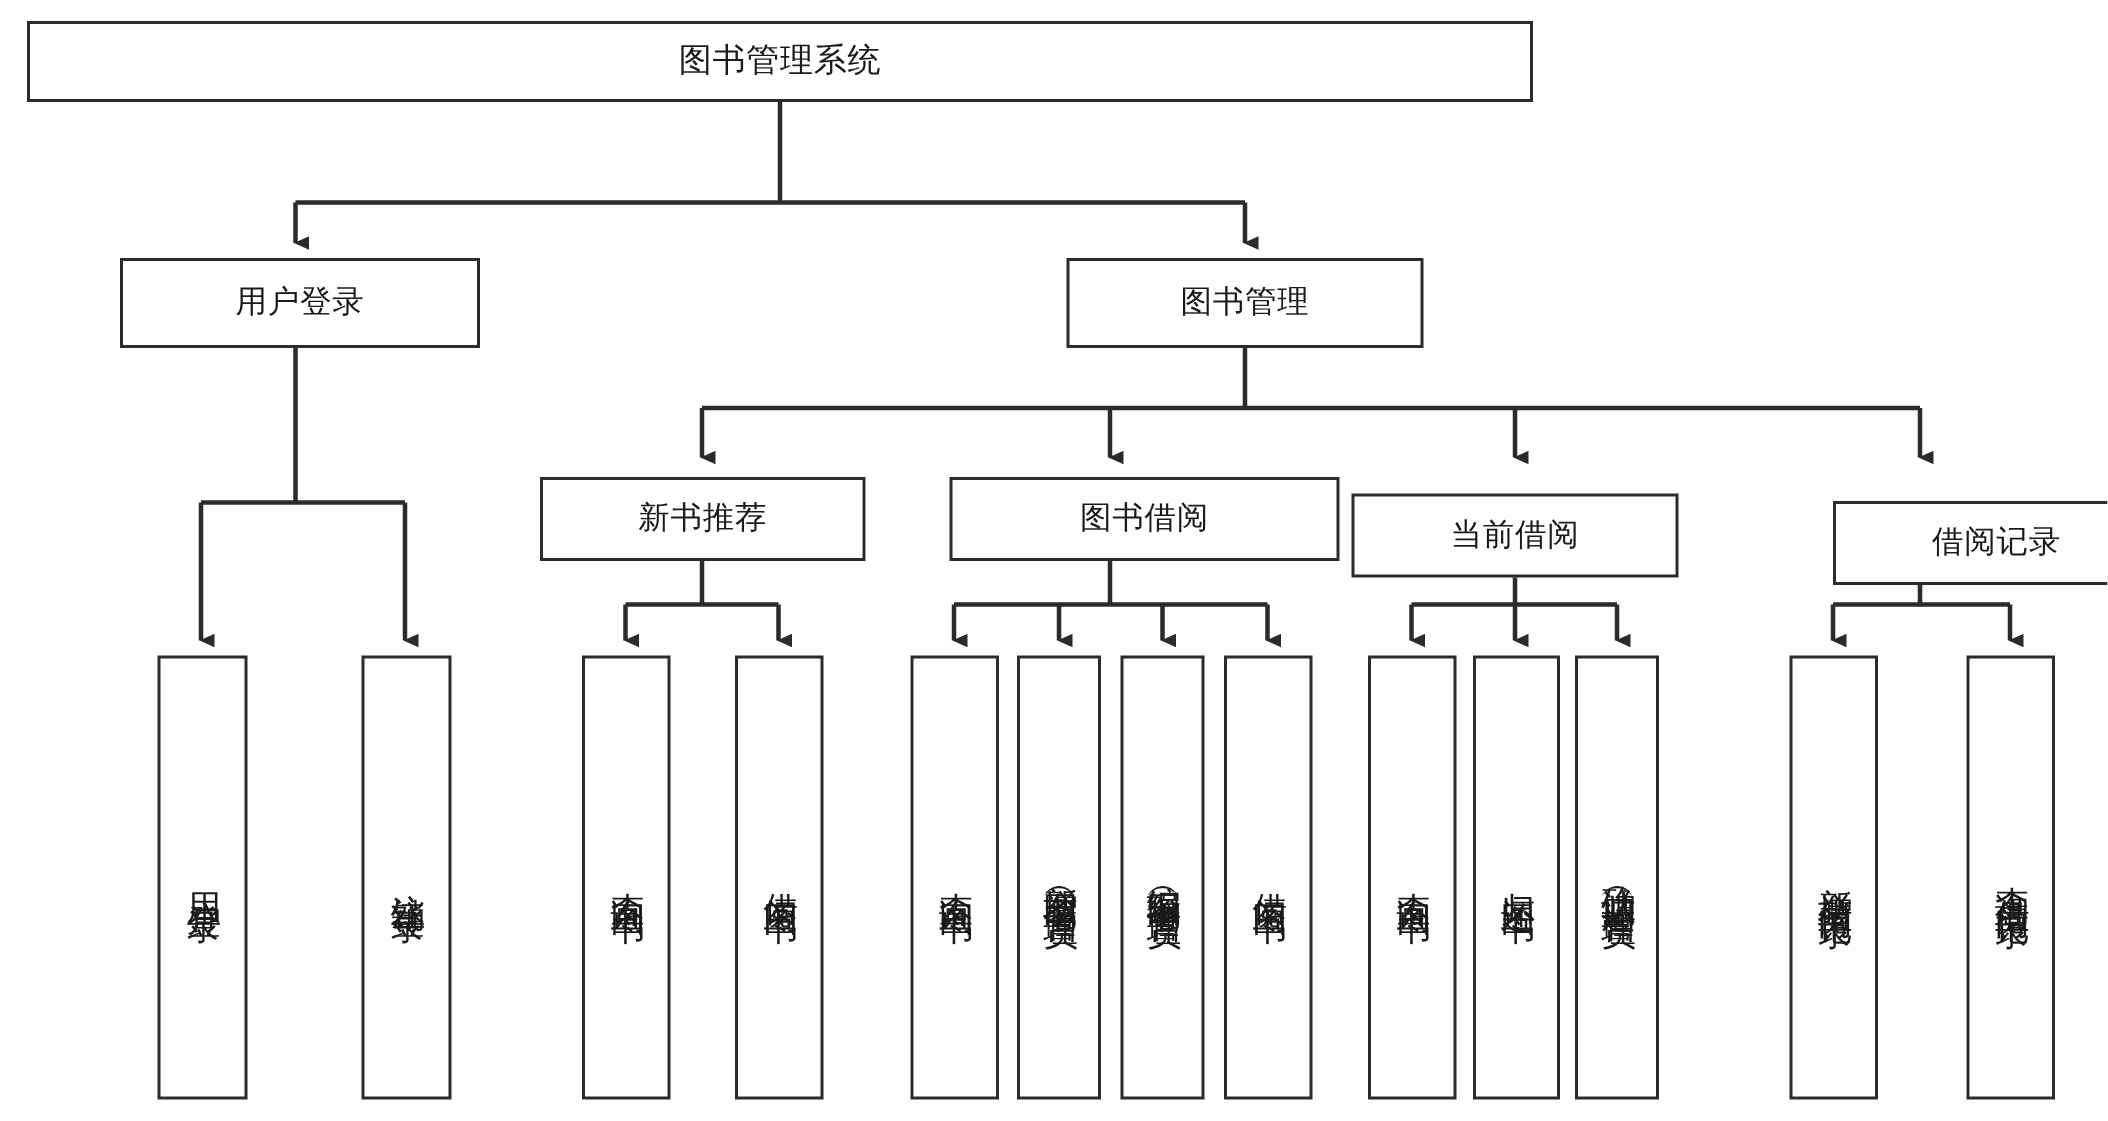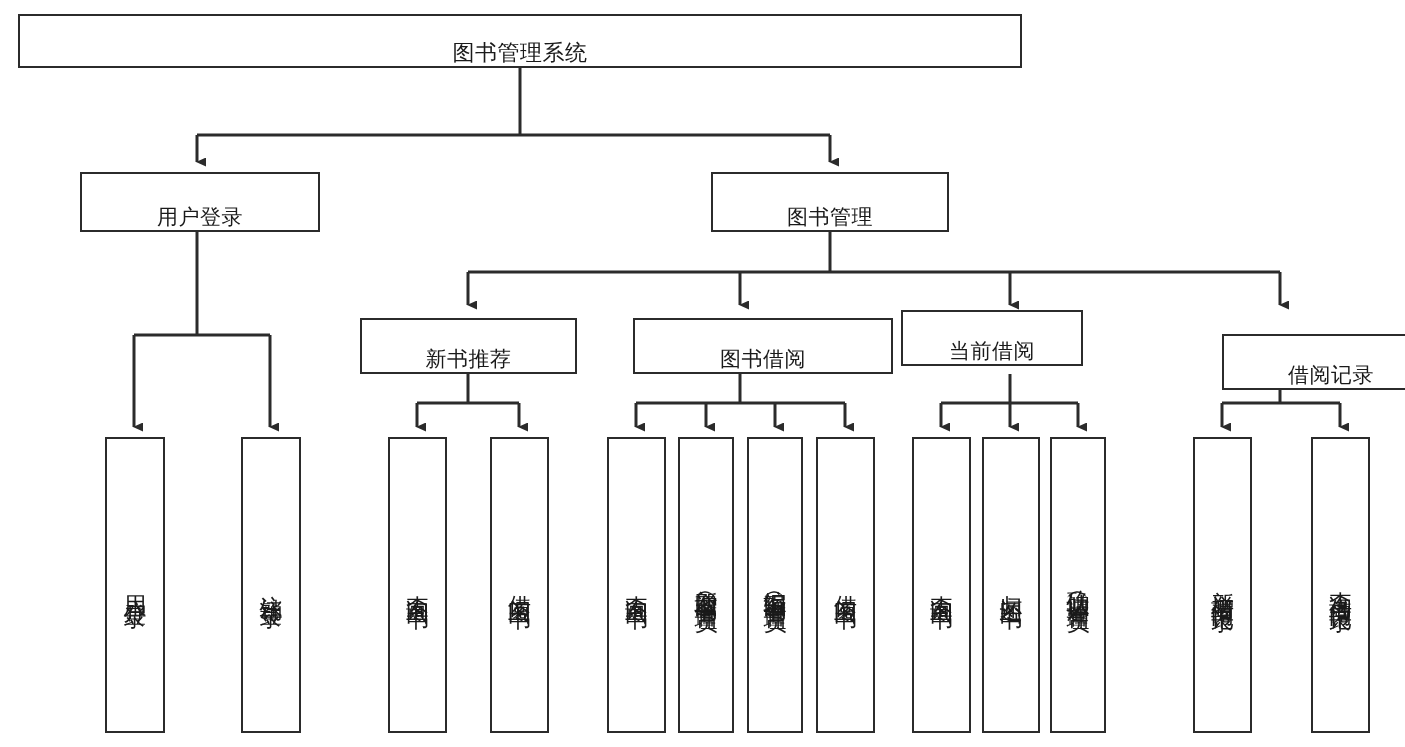--- a/index.html
+++ b/index.html
@@ -24,21 +24,21 @@
     top: 0;
     width: 1405px;
     height: 747px;
   }
   .node {
     position: absolute;
     box-sizing: border-box;
     background: #ffffff;
     border: 2px solid #2b2b2b;
     display: flex;
-    align-items: flex-end;
+    align-items: center;
     justify-content: center;
     color: #1a1a1a;
   }
   .node-label {
     display: block;
     text-align: center;
     line-height: 1.12;
     letter-spacing: 0.5px;
     white-space: nowrap;
   }
@@ -148,21 +148,21 @@
   </div>
 
   <div class="node horiz" style="left:711px; top:172px; width:238px; height:60px;">
     <span class="node-label">图书管理</span>
   </div>
 
   <div class="node horiz" style="left:633px; top:318px; width:260px; height:56px;">
     <span class="node-label">图书借阅</span>
   </div>
 
-  <div class="node horiz" style="left:901px; top:310px; width:182px; height:56px;">
+  <div class="node horiz" style="left:901px; top:329px; width:218px; height:56px;">
     <span class="node-label">当前借阅</span>
   </div>
 
   <div class="node horiz" style="left:1222px; top:318px; width:218px; height:56px;margin-top:16px;">
     <span class="node-label">借阅记录</span>
   </div>
 
   <div class="node vert" style="left:105px; top:437px; width:60px; height:296px;">
     <span class="node-label">用户登录</span>
   </div>

